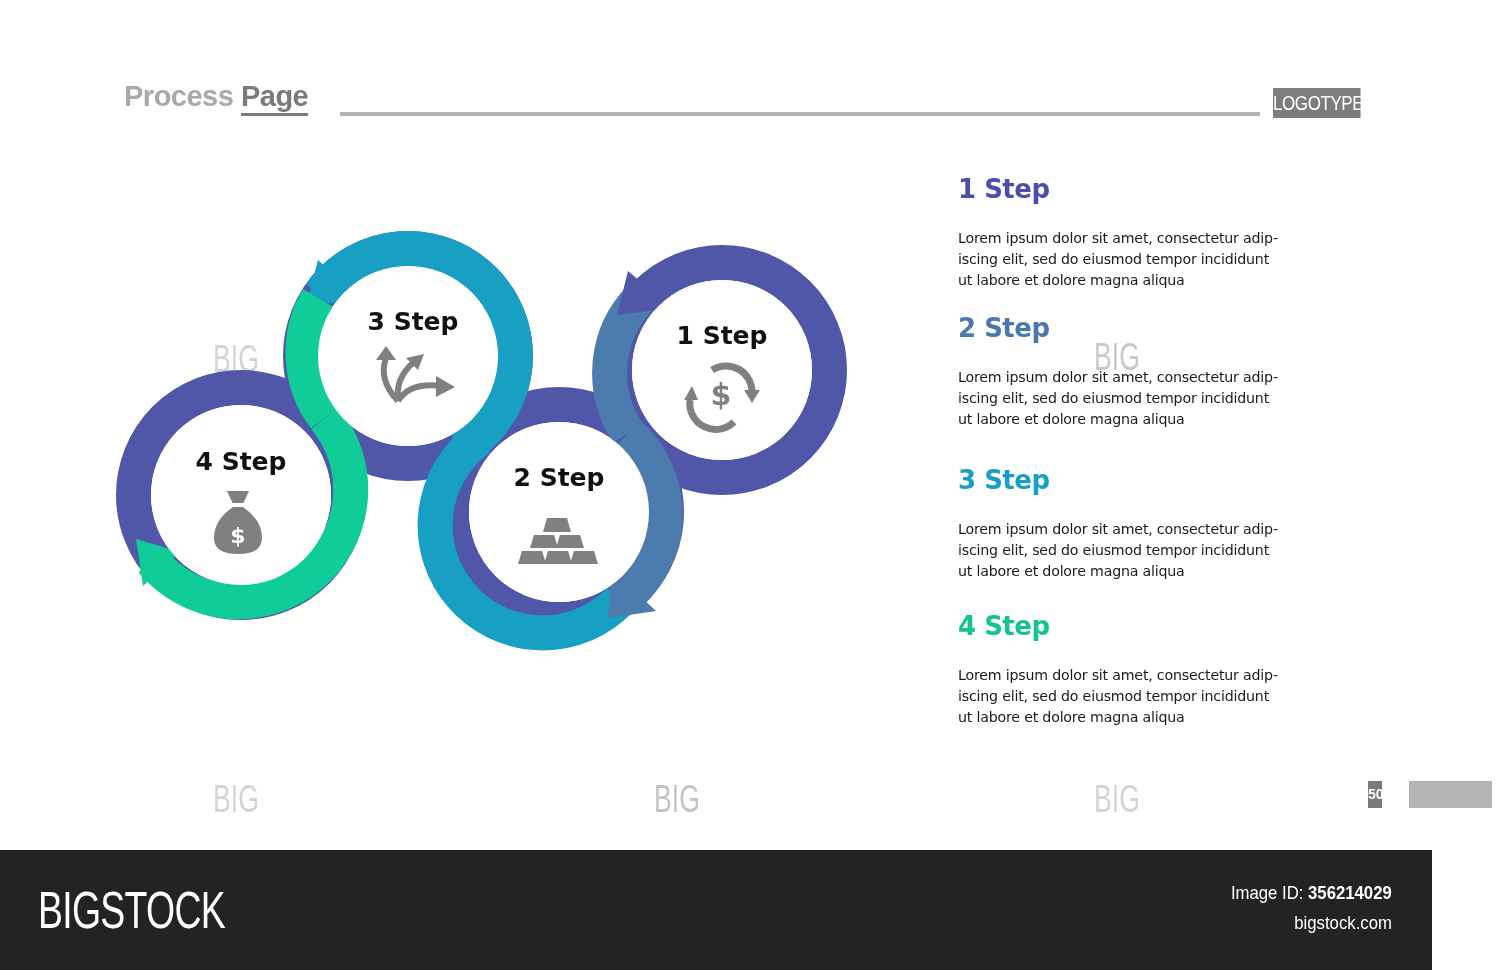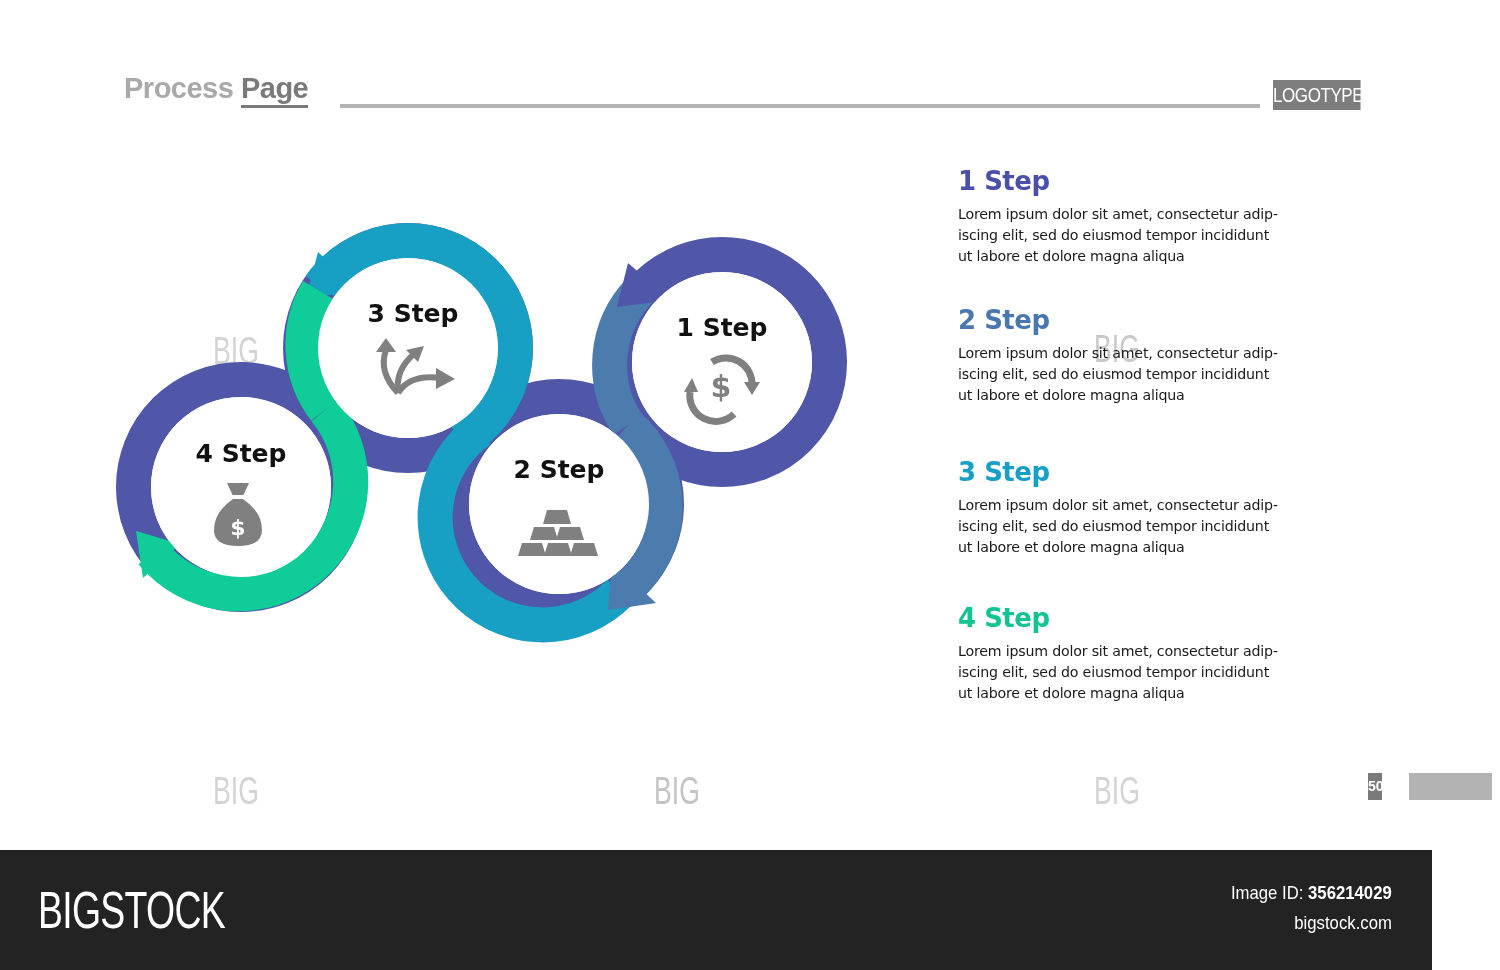--- a/index.html
+++ b/index.html
@@ -1,25 +1,25 @@
 <!DOCTYPE html>
 <html><head>
 <meta charset="utf-8">
 <style>
   html, body { margin: 0; padding: 0; }
   body { width: 1500px; height: 970px; position: relative; background: #ffffff; overflow: hidden; font-family: "DejaVu Sans", sans-serif; }
-  .slide { position: absolute; left: 0; top: 0; width: 1500px; height: 850px; background: #ffffff; }
+  .slide { position: absolute; left: 0; top: 8px; width: 1500px; height: 850px; background: #ffffff; }
   .title { position: absolute; left: 124px; top: 72px; font-family: "Liberation Sans", sans-serif; font-weight: bold; font-size: 29px; letter-spacing: -0.5px; color: #a9a9a9; }
   .title .strong { color: #7a7a7a; border-bottom: 3px solid #7a7a7a; padding-bottom: 1px; }
   .header-rule { position: absolute; left: 340px; top: 104px; width: 920px; height: 4px; background: #b3b3b3; }
   .logotype { position: absolute; left: 1273px; top: 80px; width: 103px; height: 30px; background: #7d7d7d; color: #ffffff; font-family: "Liberation Sans", sans-serif; font-size: 20px; line-height: 30px; text-align: center; transform: scaleX(0.85); transform-origin: left; letter-spacing: -0.5px; }
   .diagram { position: absolute; left: 0; top: 0; width: 900px; height: 760px; }
   .step-block { position: absolute; left: 958px; width: 360px; }
   .step-heading { font-family: "DejaVu Sans", sans-serif; font-weight: bold; font-size: 26px; margin: 0; line-height: 30px; letter-spacing: -0.5px; }
-  .step-text { font-family: "DejaVu Sans", sans-serif; font-size: 14.2px; color: #1a1a1a; line-height: 21px; margin-top: 8px; letter-spacing: -0.2px; }
+  .step-text { font-family: "DejaVu Sans", sans-serif; font-size: 14.2px; color: #1a1a1a; line-height: 21px; margin-top: 24px; letter-spacing: -0.2px; }
   .page-num { position: absolute; left: 1368px; top: 773px; width: 14px; height: 27px; background: #7a7a7a; color: #fff; font-family: "Liberation Sans", sans-serif; font-weight: bold; font-size: 14px; line-height: 27px; text-align: center; }
   .page-bar { position: absolute; left: 1409px; top: 773px; width: 83px; height: 27px; background: #b3b3b3; }
   .footer { position: absolute; left: 0; top: 850px; width: 1432px; height: 120px; background: #232323; }
   .footer-brand { position: absolute; left: 38px; top: 34px; color: #ffffff; font-family: "Liberation Sans", sans-serif; font-size: 52px; line-height: 52px; transform: scaleX(0.72); transform-origin: left; letter-spacing: -1px; }
   .footer-id { position: absolute; right: 40px; top: 32px; color: #ffffff; font-family: "Liberation Sans", sans-serif; font-size: 19px; transform: scaleX(0.88); transform-origin: right; }
   .footer-id b { font-weight: bold; }
   .footer-url { position: absolute; right: 40px; top: 62px; color: #ffffff; font-family: "Liberation Sans", sans-serif; font-size: 19px; transform: scaleX(0.88); transform-origin: right; }
   .watermark { position: absolute; font-family: "Liberation Sans", sans-serif; color: #d4d4d4; font-size: 38px; transform: scaleX(0.7); transform-origin: left; pointer-events: none; }
 </style>
 </head>

